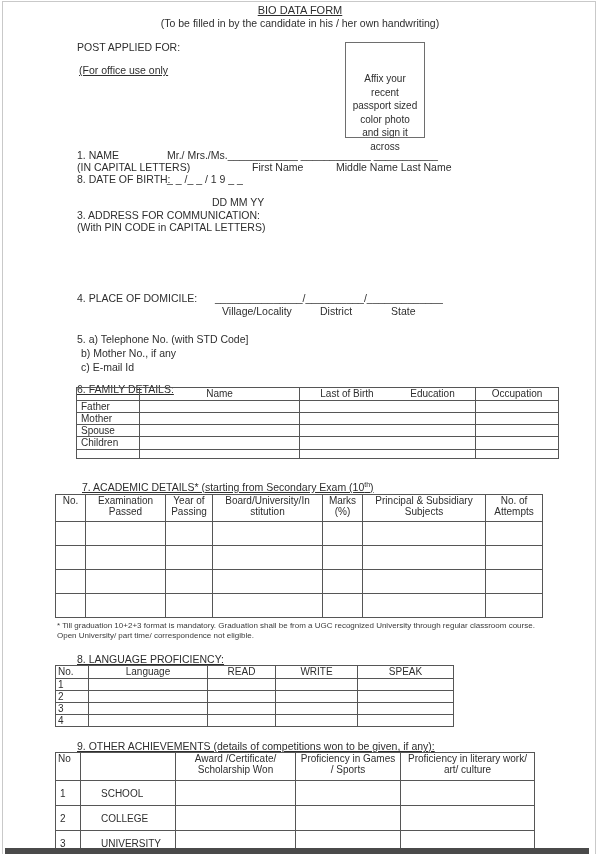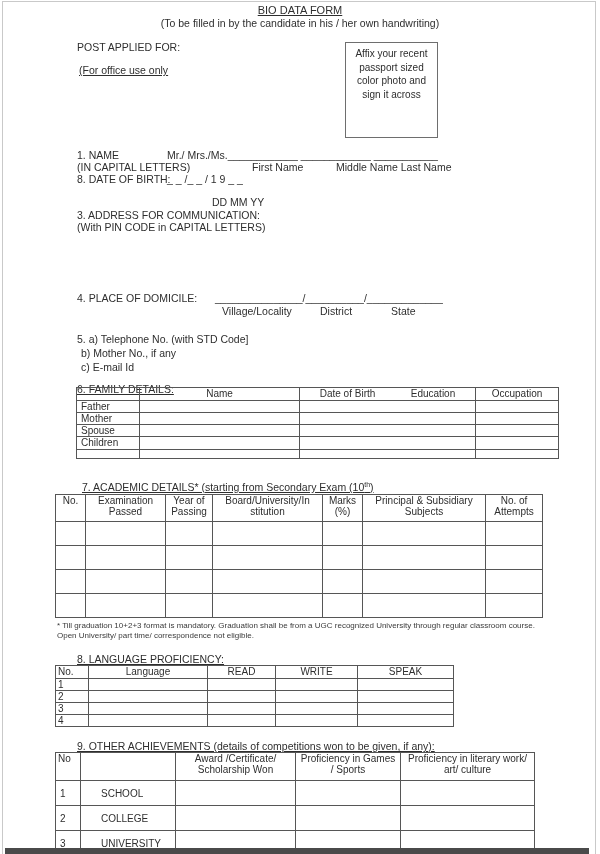--- a/index.html
+++ b/index.html
@@ -13,24 +13,24 @@
   .center { text-align:center; }
   
   .page-border {
     position:absolute; left:2px; top:1px; right:4px; bottom:0;
     border-left:1px solid #c9c9c9; border-top:1px solid #c9c9c9; border-right:1px solid #c9c9c9;
     pointer-events:none;
   }
   .bottom-bar { position:absolute; left:5px; top:848px; width:584px; height:6px; background:#4a4a4a; z-index:5; }
   
   .photo-box {
-    position:absolute; left:345px; top:42px; width:93px; height:96px;
+    position:absolute; left:345px; top:42px; width:80px; height:96px;
     border:1px solid #6e6e6e; box-sizing:border-box;
     font-size:10px; line-height:13.5px; text-align:center;
-    padding:4px 6px 0 6px; white-space:normal;
+    padding:29px 6px 0 6px; white-space:normal;
   }
   
   table { border-collapse:collapse; table-layout:fixed; font-size:10px; line-height:11px; color:#2e2e2e; }
   td, th { border:1px solid #565656; padding:0 2px; font-weight:normal; overflow:hidden; vertical-align:top; text-align:left; }
   th.c, td.c { text-align:center; }
   .fam-table { position:absolute; left:55px; top:387px; width:482px;margin-left:21px; }
   .fam-table td.rel { padding-left:4px; }
   .dob-edu { display:flex; justify-content:space-around; }
   .acad-table { position:absolute; left:55px; top:494px; width:487px; }
   .acad-table th { vertical-align:top; }
@@ -91,21 +91,21 @@
         <col style="width:160px">
         <col style="width:176px">
         <col style="width:83px">
       </colgroup>
     <tbody>
         <tr style="height:13px">
       <th></th>
       <th class="c">Name</th>
       <th>
         <span class="dob-edu">
-          <span>Date of Birth</span>
+          <span>Last of Birth</span>
           <span>Education</span>
         </span>
       </th>
       <th class="c">Occupation</th>
     </tr>
     <tr style="height:12px">
       <td class="rel">Father</td>
       <td></td>
           <td></td>
           <td></td>

